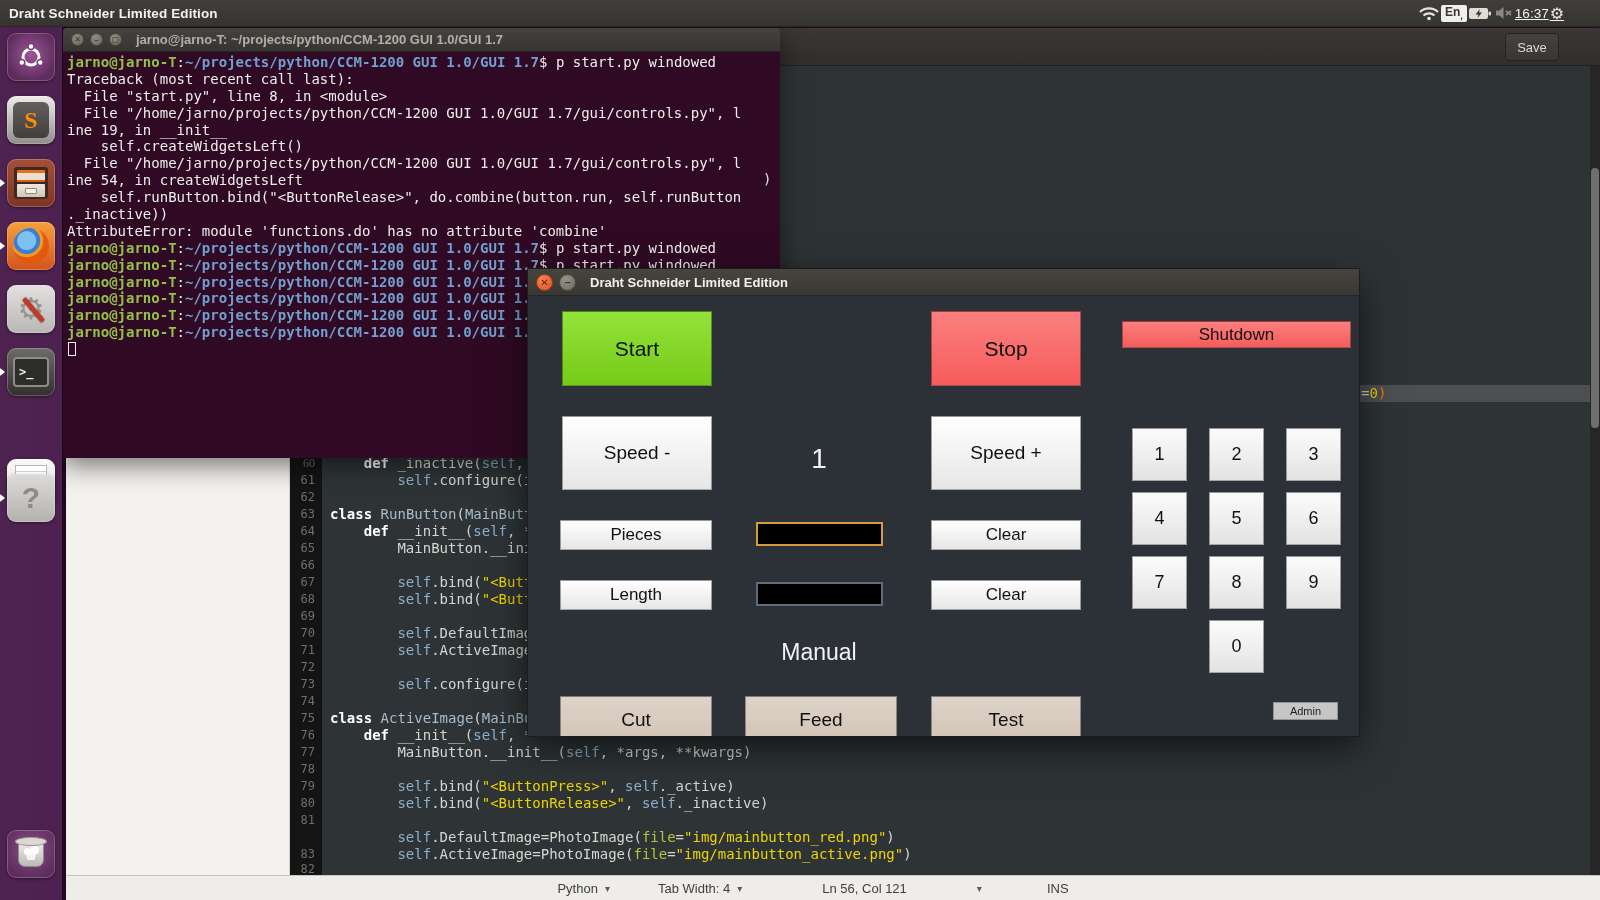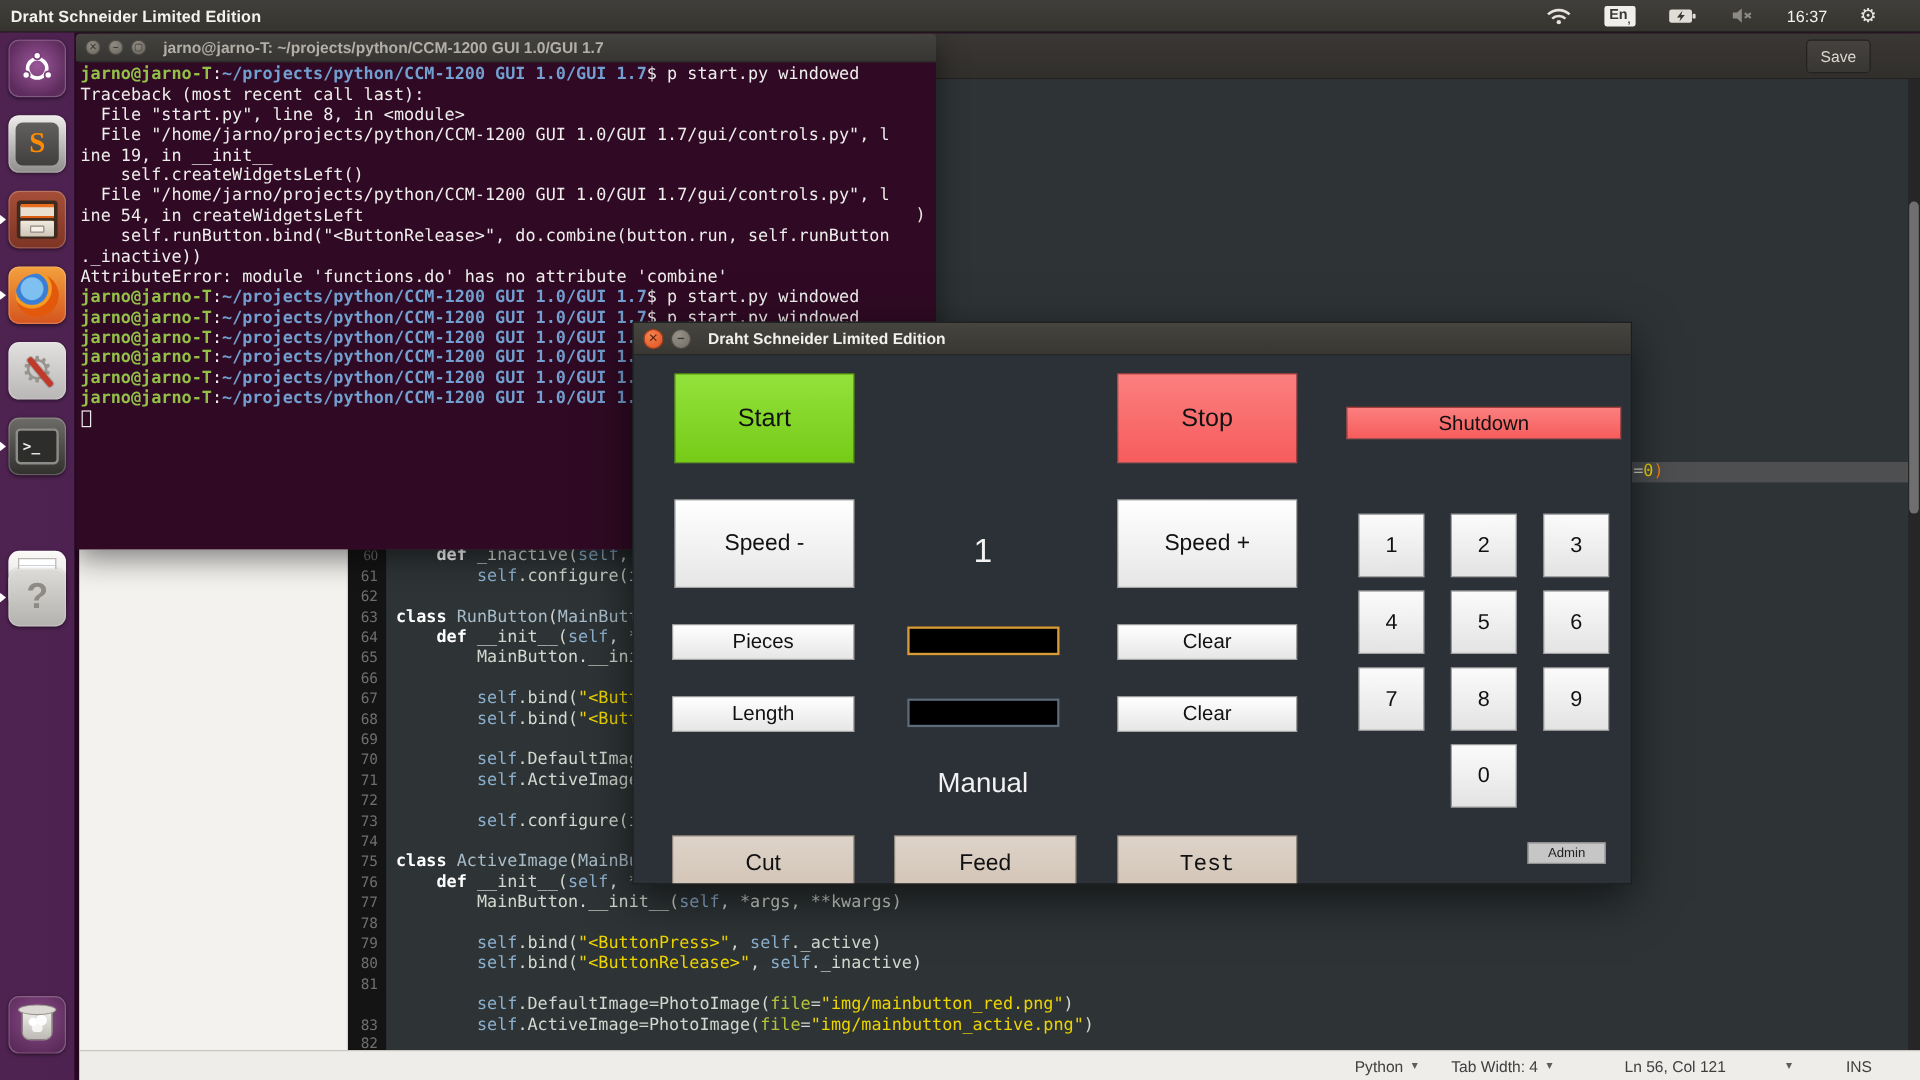--- a/index.html
+++ b/index.html
@@ -5,21 +5,21 @@
   * { margin:0; padding:0; box-sizing:border-box; }
   html,body { width:1600px; height:900px; overflow:hidden; background:#2f0b28;
               font-family:"Liberation Sans","DejaVu Sans",sans-serif; }
   .desktop { position:relative; width:1600px; height:900px; background:#2f0b28; }
 
   
   .topbar { position:absolute; left:0; top:0; width:1600px; height:27px; z-index:50;
             background:linear-gradient(180deg,#413f3b,#36342f); color:#f4f2ee;
             display:flex; align-items:center; border-bottom:1px solid #282623; }
   .topbar-title { font-weight:bold; font-size:13.5px; padding-left:9px; letter-spacing:.1px; }
-  .tray { margin-left:auto; display:flex; align-items:center; gap:27px; padding-right:36px; }
+  .tray { margin-left:auto; display:flex; align-items:center; gap:1px; padding-right:36px;text-decoration:underline; }
   .kbd-badge { background:#f1efec; color:#3a3833; font-weight:bold; font-size:12px;
                padding:0 4px 1px 4px; border-radius:2px; line-height:15px; position:relative; }
   .kbd-badge .sub { font-size:9px; position:relative; top:3px; left:0px; }
   .tray-time { font-size:13.5px; color:#f4f2ee; }
   .gear-glyph { font-size:16px; color:#e8e5e0; }
   .spk { position:relative; }
 
   
   .launcher { position:absolute; left:0; top:27px; width:62px; height:873px; z-index:40;
               background:linear-gradient(90deg,#54285226,transparent), #4d2250; }
@@ -88,22 +88,22 @@
   .c-sf { color:#8cb0ce; }
   .c-cn { color:#a8bcc8; }
   .c-bi { color:#b5c43a; }
   .c-n { color:#edd400; }
   .c-o { color:#f57900; }
   .frag56 { position:absolute; font-family:"DejaVu Sans Mono",monospace; font-size:14px; line-height:17px; white-space:pre; }
   .ghost-paren { position:absolute; color:#e6e4e0; font-family:"DejaVu Sans Mono",monospace; font-size:14px; z-index:25; }
   .vscroll { position:absolute; right:0; top:38px; width:10px; height:809px; background:#262626; }
   .vscroll-handle { position:absolute; left:1px; width:8px; border-radius:4px; background:#6f6f6f; }
   .statusbar { position:absolute; left:0; bottom:0; width:100%; height:25px; background:#efedea;
-               border-top:1px solid #c9c6c0; display:flex; align-items:center; justify-content:flex-end;
-               color:#3f3f3f; font-size:13px; padding-right:40px; }
+               border-top:1px solid #c9c6c0; display:flex; align-items:center; justify-content:center;
+               color:#3f3f3f; font-size:13px; padding-right:40px;gap:20px; }
   .status-item { display:flex; align-items:center; gap:7px; }
   .caret-dn { font-size:10px; color:#5c5c5c; }
 
   
   .terminal { position:absolute; left:63px; top:28px; width:717px; height:430px; z-index:20;
               box-shadow:0 8px 24px rgba(0,0,0,.5); }
   .term-titlebar { height:24px; background:linear-gradient(180deg,#45433f,#373531);
                    border-bottom:1px solid #262522; display:flex; align-items:center; padding-left:8px;
                    border-radius:4px 4px 0 0; }
   .wbtn { width:13px; height:13px; border-radius:50%; margin-right:6px; position:relative;
@@ -129,21 +129,21 @@
               background:radial-gradient(circle at 35% 30%,#f5854f,#e04f21); border:1px solid #9c3c1c;
               color:#5b1f0c; font-size:10px; line-height:15px; text-align:center; font-weight:bold; }
   .tk-min { width:17px; height:17px; border-radius:50%; margin-left:6px;
             background:radial-gradient(circle at 35% 30%,#989388,#6e6a61); border:1px solid #4d4a44;
             color:#36342e; font-size:11px; line-height:14px; text-align:center; font-weight:bold; }
   .tk-title { color:#f2f0ec; font-size:13px; font-weight:bold; margin-left:14px; }
   .tkbtn { position:absolute; display:flex; align-items:center; justify-content:center;
            color:#111; border:1px solid rgba(0,0,0,.35); }
   .btn-start { background:linear-gradient(180deg,#93e23c,#76cb17); font-size:21px; }
   .btn-stop, .btn-shutdown { background:linear-gradient(180deg,#fb7f7f,#f75c5c); font-size:21px; }
-  .btn-shutdown { font-size:17px;margin-top:18px; }
+  .btn-shutdown { font-size:17px; }
   .btn-white { background:linear-gradient(180deg,#ffffff,#e6e6e6); }
   .btn-beige { background:linear-gradient(180deg,#ded3c9,#cbbbaa); }
   .tk-label { position:absolute; color:#f2f2f2; text-align:center; }
   .tk-entry { position:absolute; background:#000000; }
   .admin-btn { position:absolute; background:#c6c6c6; border:1px solid #939393; color:#222;
                font-size:11px; display:flex; align-items:center; justify-content:center; }
   .kp-btn { position:absolute; width:55px; height:53px; background:linear-gradient(180deg,#fbfbfb,#e3e3e3);
             border:1px solid rgba(0,0,0,.35); color:#111; font-size:18px;
             display:flex; align-items:center; justify-content:center; }
 </style>
@@ -286,21 +286,21 @@
     <div class="tkbtn btn-white" style="left:403px; top:251px; width:150px; height:30px; font-size:17px;">Clear</div>
 
     <div class="tkbtn btn-white" style="left:32px; top:311px; width:152px; height:30px; font-size:17px;">Length</div>
     <input class="tk-entry" id="entry-length" style="left: 228px; top: 313px; width: 127px; height: 24px; border: 2px solid rgb(94, 107, 122);" value="">
     <div class="tkbtn btn-white" style="left:403px; top:311px; width:150px; height:30px; font-size:17px;">Clear</div>
 
     <div class="tk-label" style="left:216px; top:368px; width:150px; height:30px; line-height:30px; font-size:23px;">Manual</div>
 
     <div class="tkbtn btn-beige" style="left:32px; top:427px; width:152px; height:75px; font-size:19px; align-items:flex-start; padding-top:12px;">Cut</div>
     <div class="tkbtn btn-beige" style="left:217px; top:427px; width:152px; height:75px; font-size:19px; align-items:flex-start; padding-top:12px;">Feed</div>
-    <div class="tkbtn btn-beige" style="left:403px; top:427px; width:150px; height:75px; font-size:19px; align-items:flex-start; padding-top:12px;font-family:Liberation Mono, monospace;">Test</div>
+    <div class="tkbtn btn-beige" style="left:403px; top:427px; width:150px; height:75px; font-size:19px; align-items:flex-start; padding-top:12px;">Test</div>
 
     <div id="keypad" style="position:absolute; left:604px; top:159px; width:210px; height:246px;">
         <div class="kp-btn" style="left: 0px; top: 0px;">1</div>
         <div class="kp-btn" style="left: 77px; top: 0px;">2</div>
         <div class="kp-btn" style="left: 154px; top: 0px;">3</div>
         <div class="kp-btn" style="left: 0px; top: 64px;">4</div>
         <div class="kp-btn" style="left: 77px; top: 64px;">5</div>
         <div class="kp-btn" style="left: 154px; top: 64px;">6</div>
         <div class="kp-btn" style="left: 0px; top: 128px;">7</div>
         <div class="kp-btn" style="left: 77px; top: 128px;">8</div>

